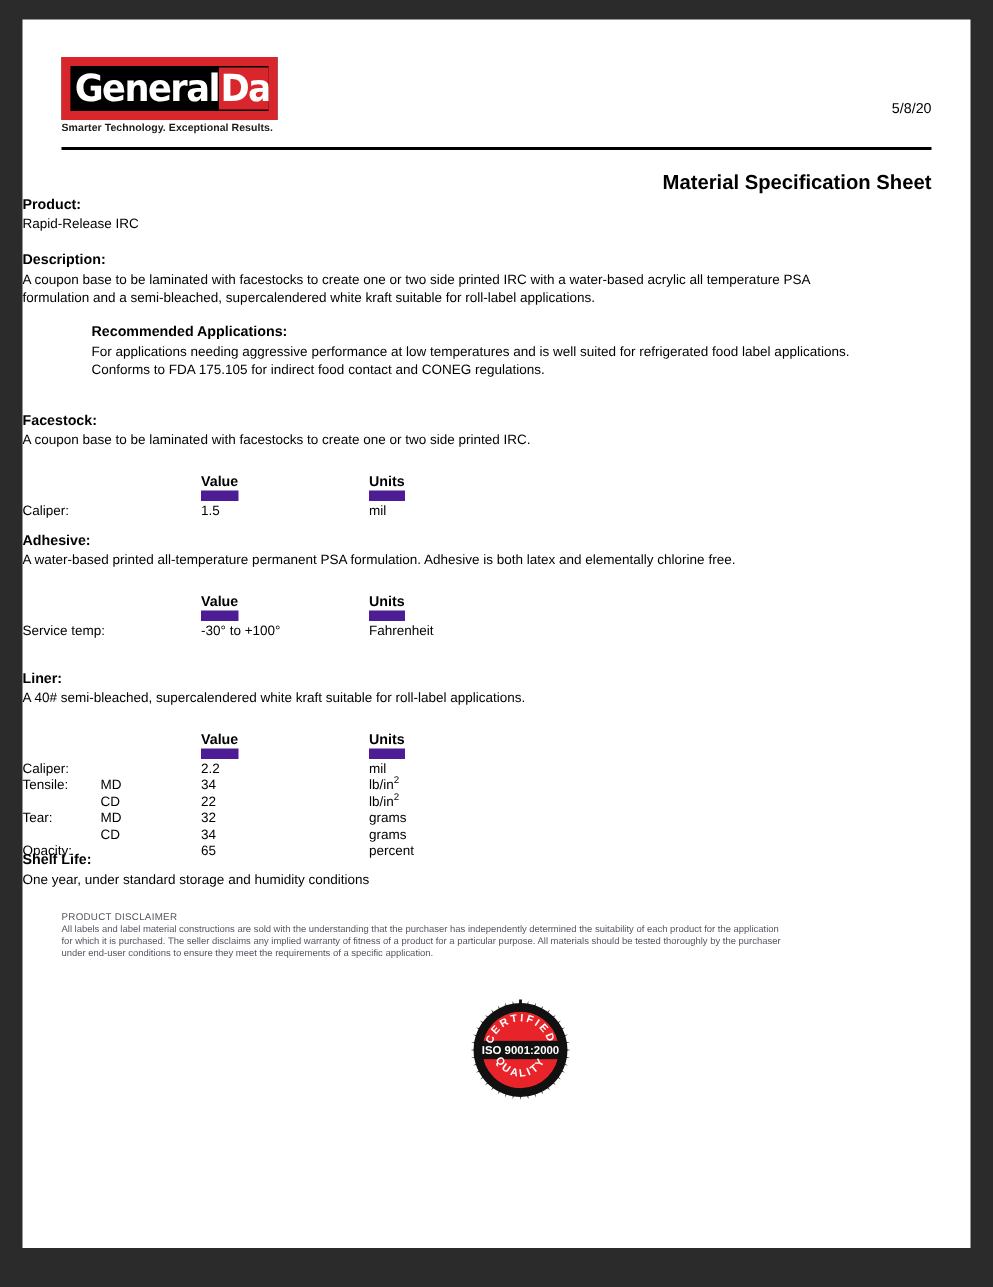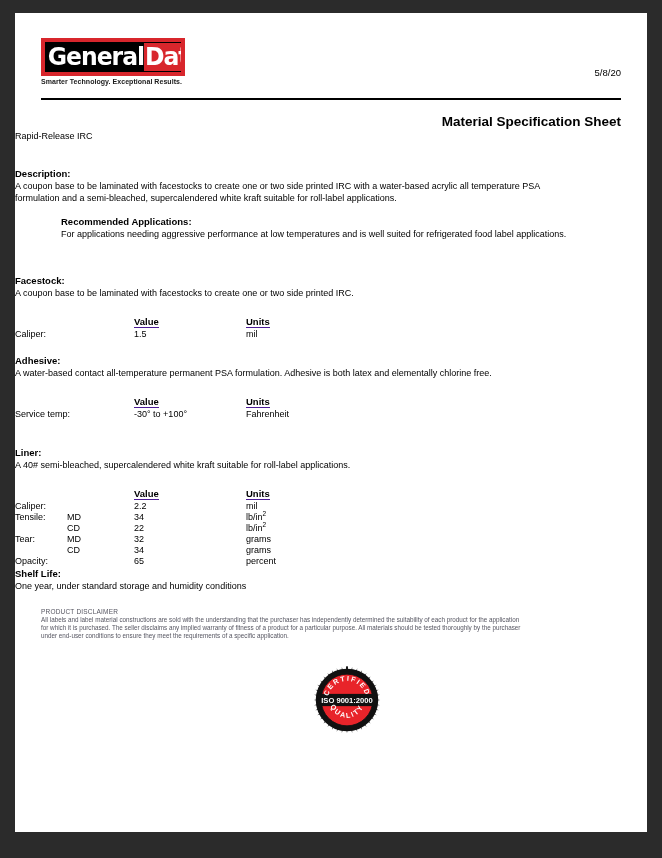--- a/index.html
+++ b/index.html
@@ -35,21 +35,21 @@
     top: 25px;
     width: 580px;
   }
   .logo-block {
     position: absolute;
     left: 0;
     top: 0;
     width: 144px;
   }
   .logo-box {
-    border: 4px solid #f9a8d4;
+    border: 6px solid #f9a8d4;
     background: #000000;
     padding: 0;
     height: 30px;
     display: block;
     position: relative;
     overflow: hidden;
   }
   .logo-text {
     position: absolute;
     left: 0;
@@ -161,21 +161,21 @@
     font-weight: normal;
     line-height: 11px;
     vertical-align: top;
   }
   .spec-table th.hdr {
     font-weight: bold;
     font-size: 9.5px;
     padding-bottom: 0px;
   }
   .spec-table th.hdr span {
-    border-bottom: 1px solid #4c1d95;
+    border-bottom: 7px solid #4c1d95;
     display: inline-block;
     padding-bottom: 0px;
   }
   .spec-table tr.hdr-row th { padding-bottom: 1px; }
   sup { font-size: 6.5px; vertical-align: super; line-height: 0; }
 
   
   .disclaimer {
     position: absolute;
     left: 26px;
@@ -220,35 +220,37 @@
       <div class="logo-tagline">Smarter Technology. Exceptional Results.</div>
     </div>
     <div class="header-date">5/8/20</div>
   </div>
 
   <div class="header-rule"></div>
 
   <div class="doc-title">Material Specification Sheet</div>
 
   <div class="section" style="top:118px;">
+    <div class="sec-head">Product:</div>
     <div class="sec-body">Rapid-Release IRC</div>
   </div>
 
   <div class="section" style="top:155px;">
     <div class="sec-head">Description:</div>
     <div class="sec-body">
       <p>A coupon base to be laminated with facestocks to create one or two side printed IRC with a water-based acrylic all temperature PSA</p>
       <p>formulation and a semi-bleached, supercalendered white kraft suitable for roll-label applications.</p>
     </div>
   </div>
 
   <div class="section" style="top:203px;padding-left:46px;">
     <div class="sec-head">Recommended Applications:</div>
     <div class="sec-body">
       <p>For applications needing aggressive performance at low temperatures and is well suited for refrigerated food label applications.</p>
+      <p>Conforms to FDA 175.105 for indirect food contact and CONEG regulations.</p>
     </div>
   </div>
 
   <div class="section" style="top:262px;">
     <div class="sec-head">Facestock:</div>
     <div class="sec-body">A coupon base to be laminated with facestocks to create one or two side printed IRC.</div>
     <table class="spec-table" style="margin-top:16px;">
       <colgroup>
             <col class="c-label">
             <col class="c-dir">
@@ -267,21 +269,21 @@
           <td></td>
           <td>1.5</td>
           <td>mil</td>
         </tr>
       </tbody>
     </table>
   </div>
 
   <div class="section" style="top:342px;">
     <div class="sec-head">Adhesive:</div>
-    <div class="sec-body">A water-based contact all-temperature permanent PSA formulation.  Adhesive is both latex and elementally chlorine free.</div>
+    <div class="sec-body">A water-based printed all-temperature permanent PSA formulation.  Adhesive is both latex and elementally chlorine free.</div>
     <table class="spec-table" style="margin-top:16px;">
       <colgroup>
             <col class="c-label">
             <col class="c-dir">
             <col class="c-value">
             <col class="c-units">
           </colgroup>
       <tbody>
         <tr class="hdr-row">
           <th class="hdr"></th>

